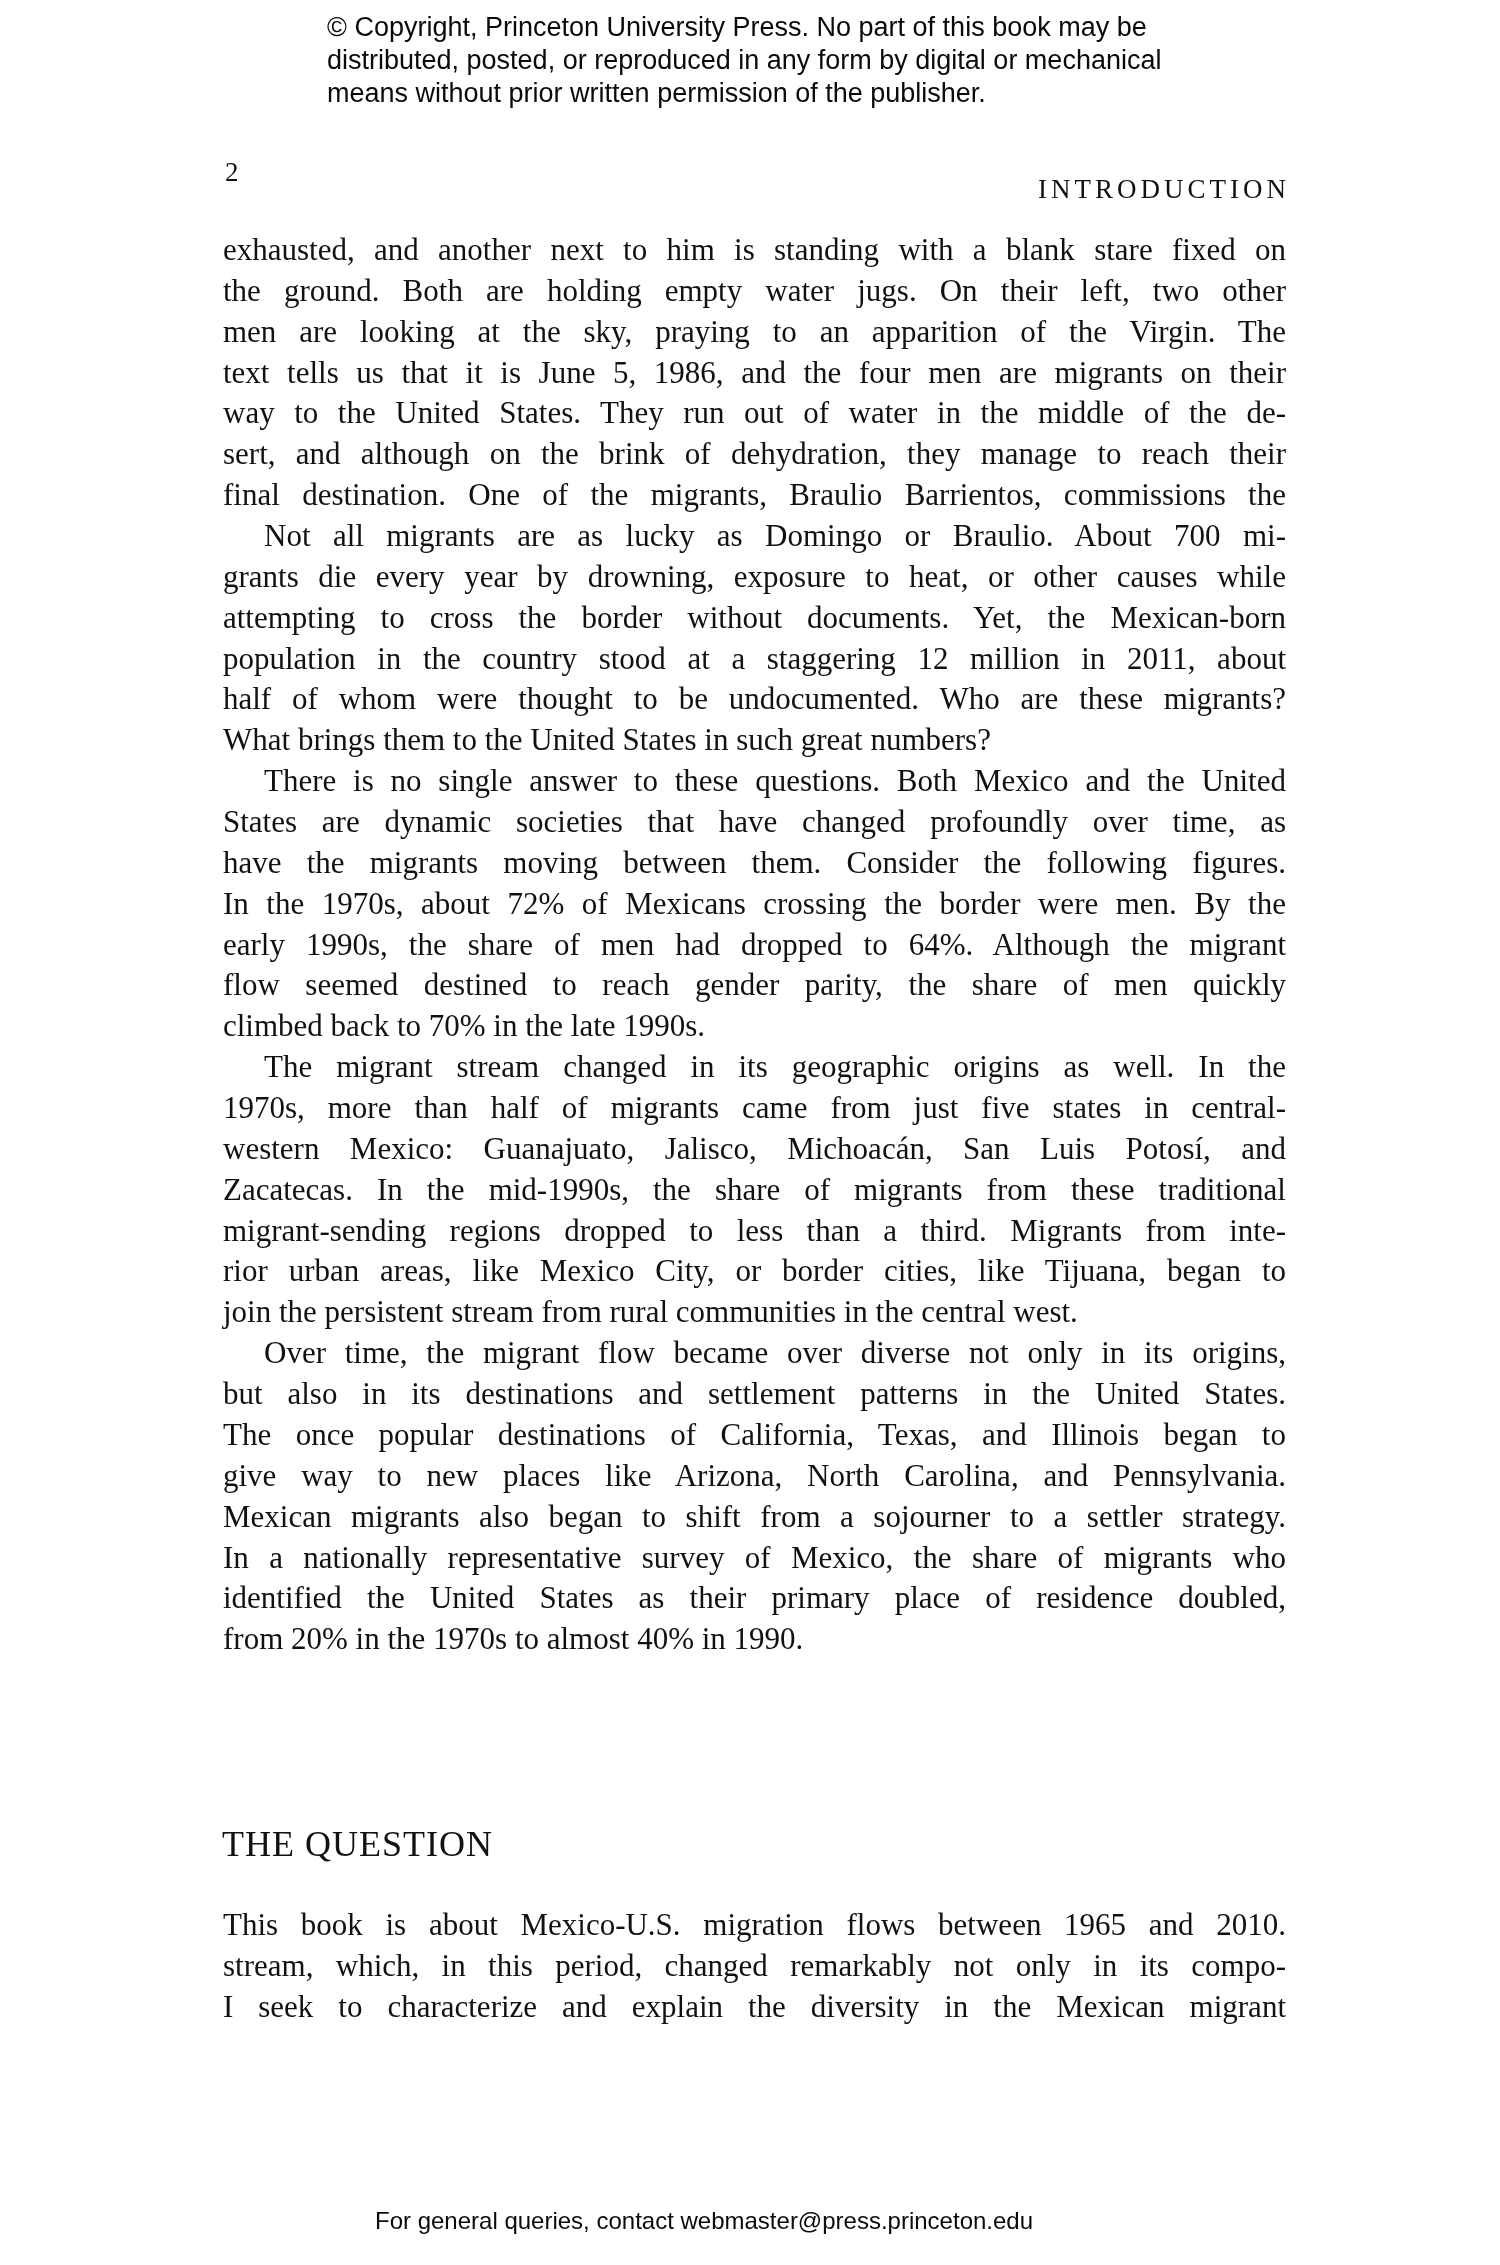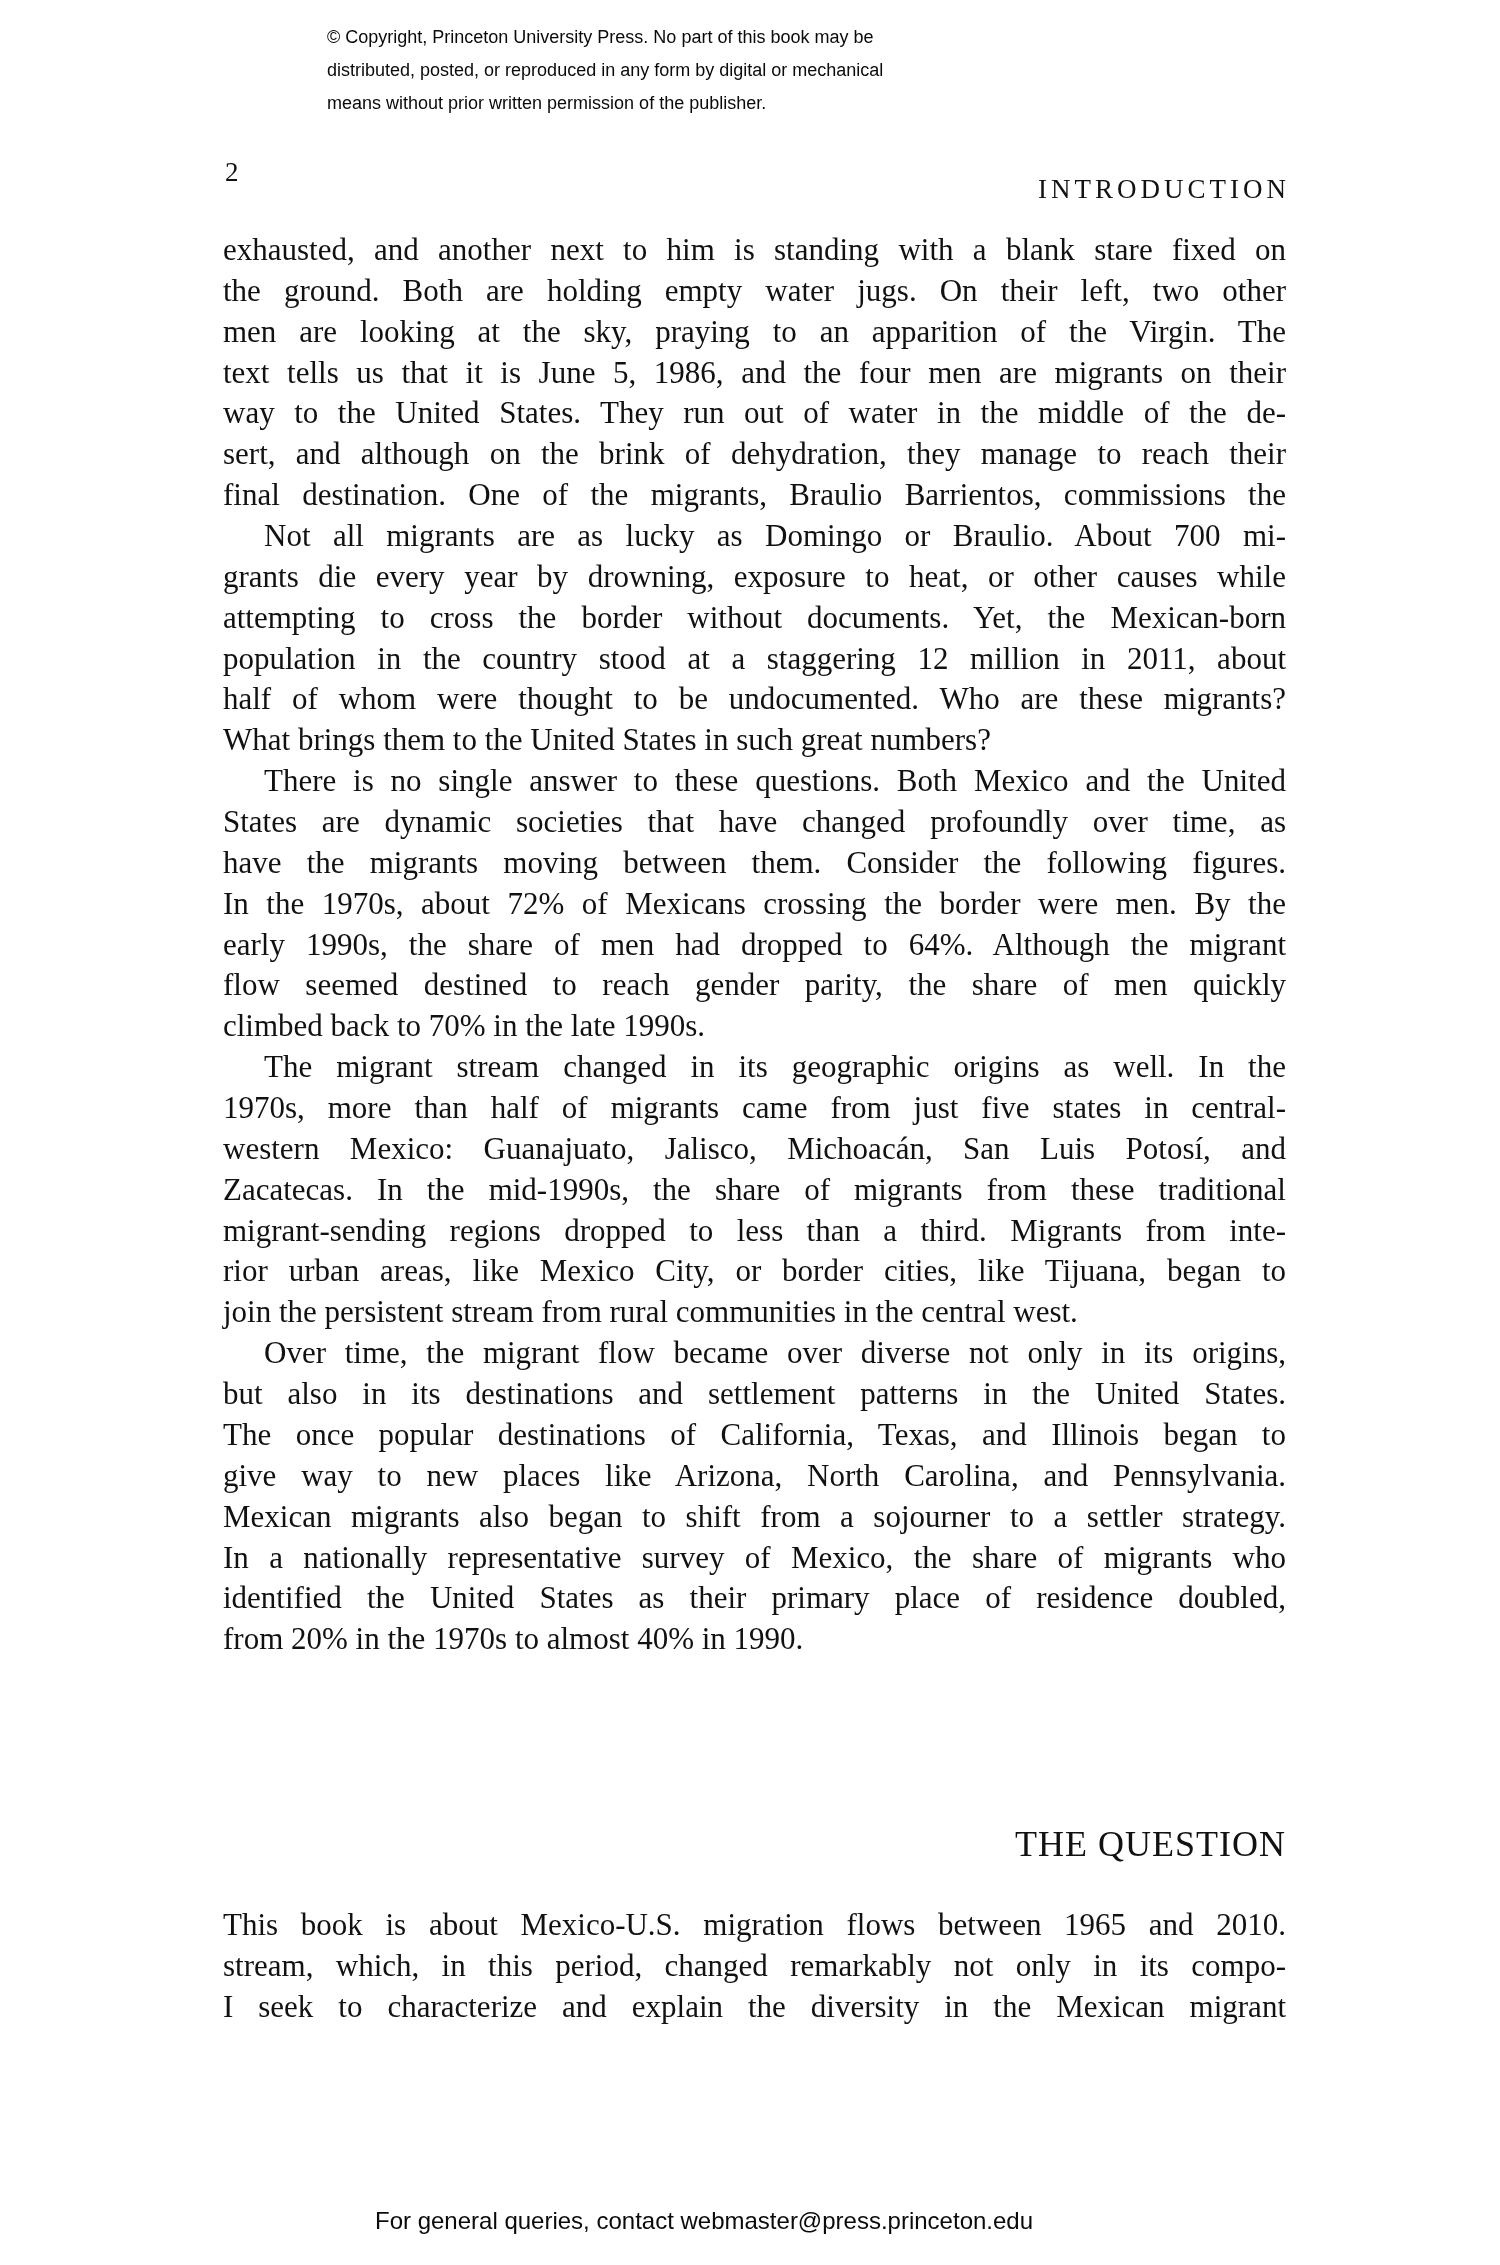--- a/index.html
+++ b/index.html
@@ -10,23 +10,23 @@
     body {
       width: 1500px;
       height: 2265px;
       position: relative;
       overflow: hidden;
       color: #111111;
     }
     .notice {
       position: absolute;
       left: 327px;
-      top: 21px;
+      top: 11px;
       font-family: "Liberation Sans", sans-serif;
-      font-size: 18px;
+      font-size: 27px;
       line-height: 33px;
       color: #0a0a0a;
       white-space: nowrap;
     }
     .notice .nline { display: block; }
 
     .running-head {
       position: absolute;
       top: 157px;
       left: 222px;
@@ -72,21 +72,21 @@
       text-align: left;
       text-align-last: left;
     }
     .line.indent { padding-left: 41px; }
 
     .section-heading {
       position: absolute;
       left: 222px;
       width: 1064px;
       top: 1824px;
-      text-align: right;
+      text-align: left;
       font-family: "Liberation Serif", serif;
       font-size: 36px;
       line-height: 40px;
       letter-spacing: 1px;
       color: #111111;
     }
 
     .section-body {
       position: absolute;
       left: 223px;

